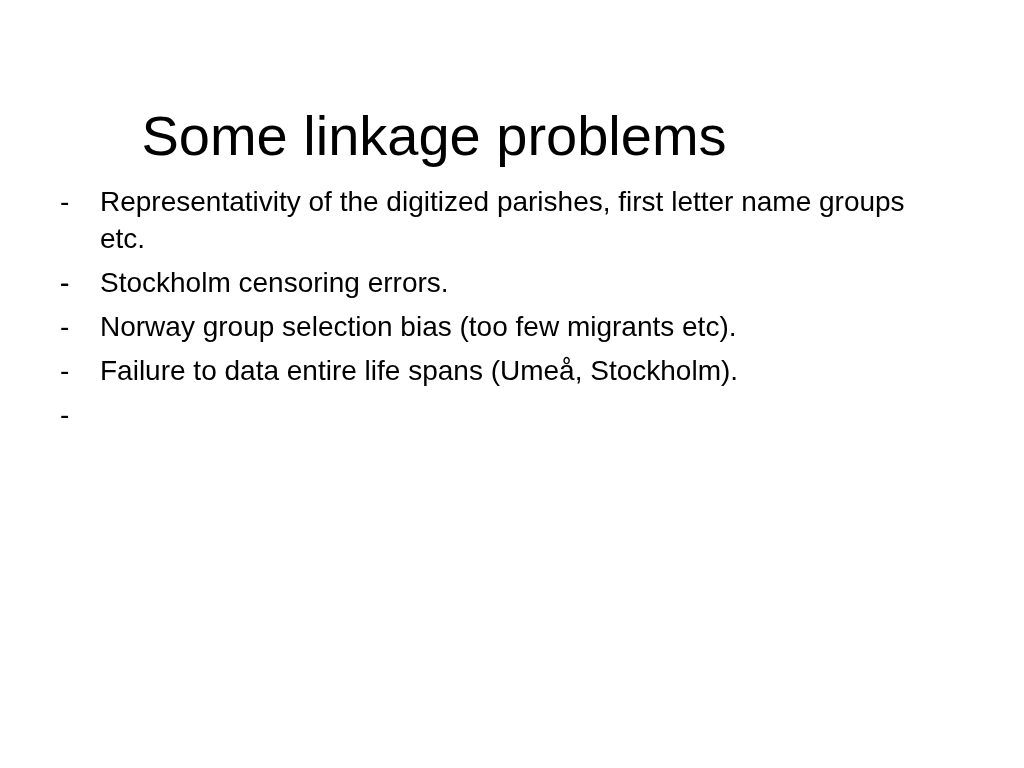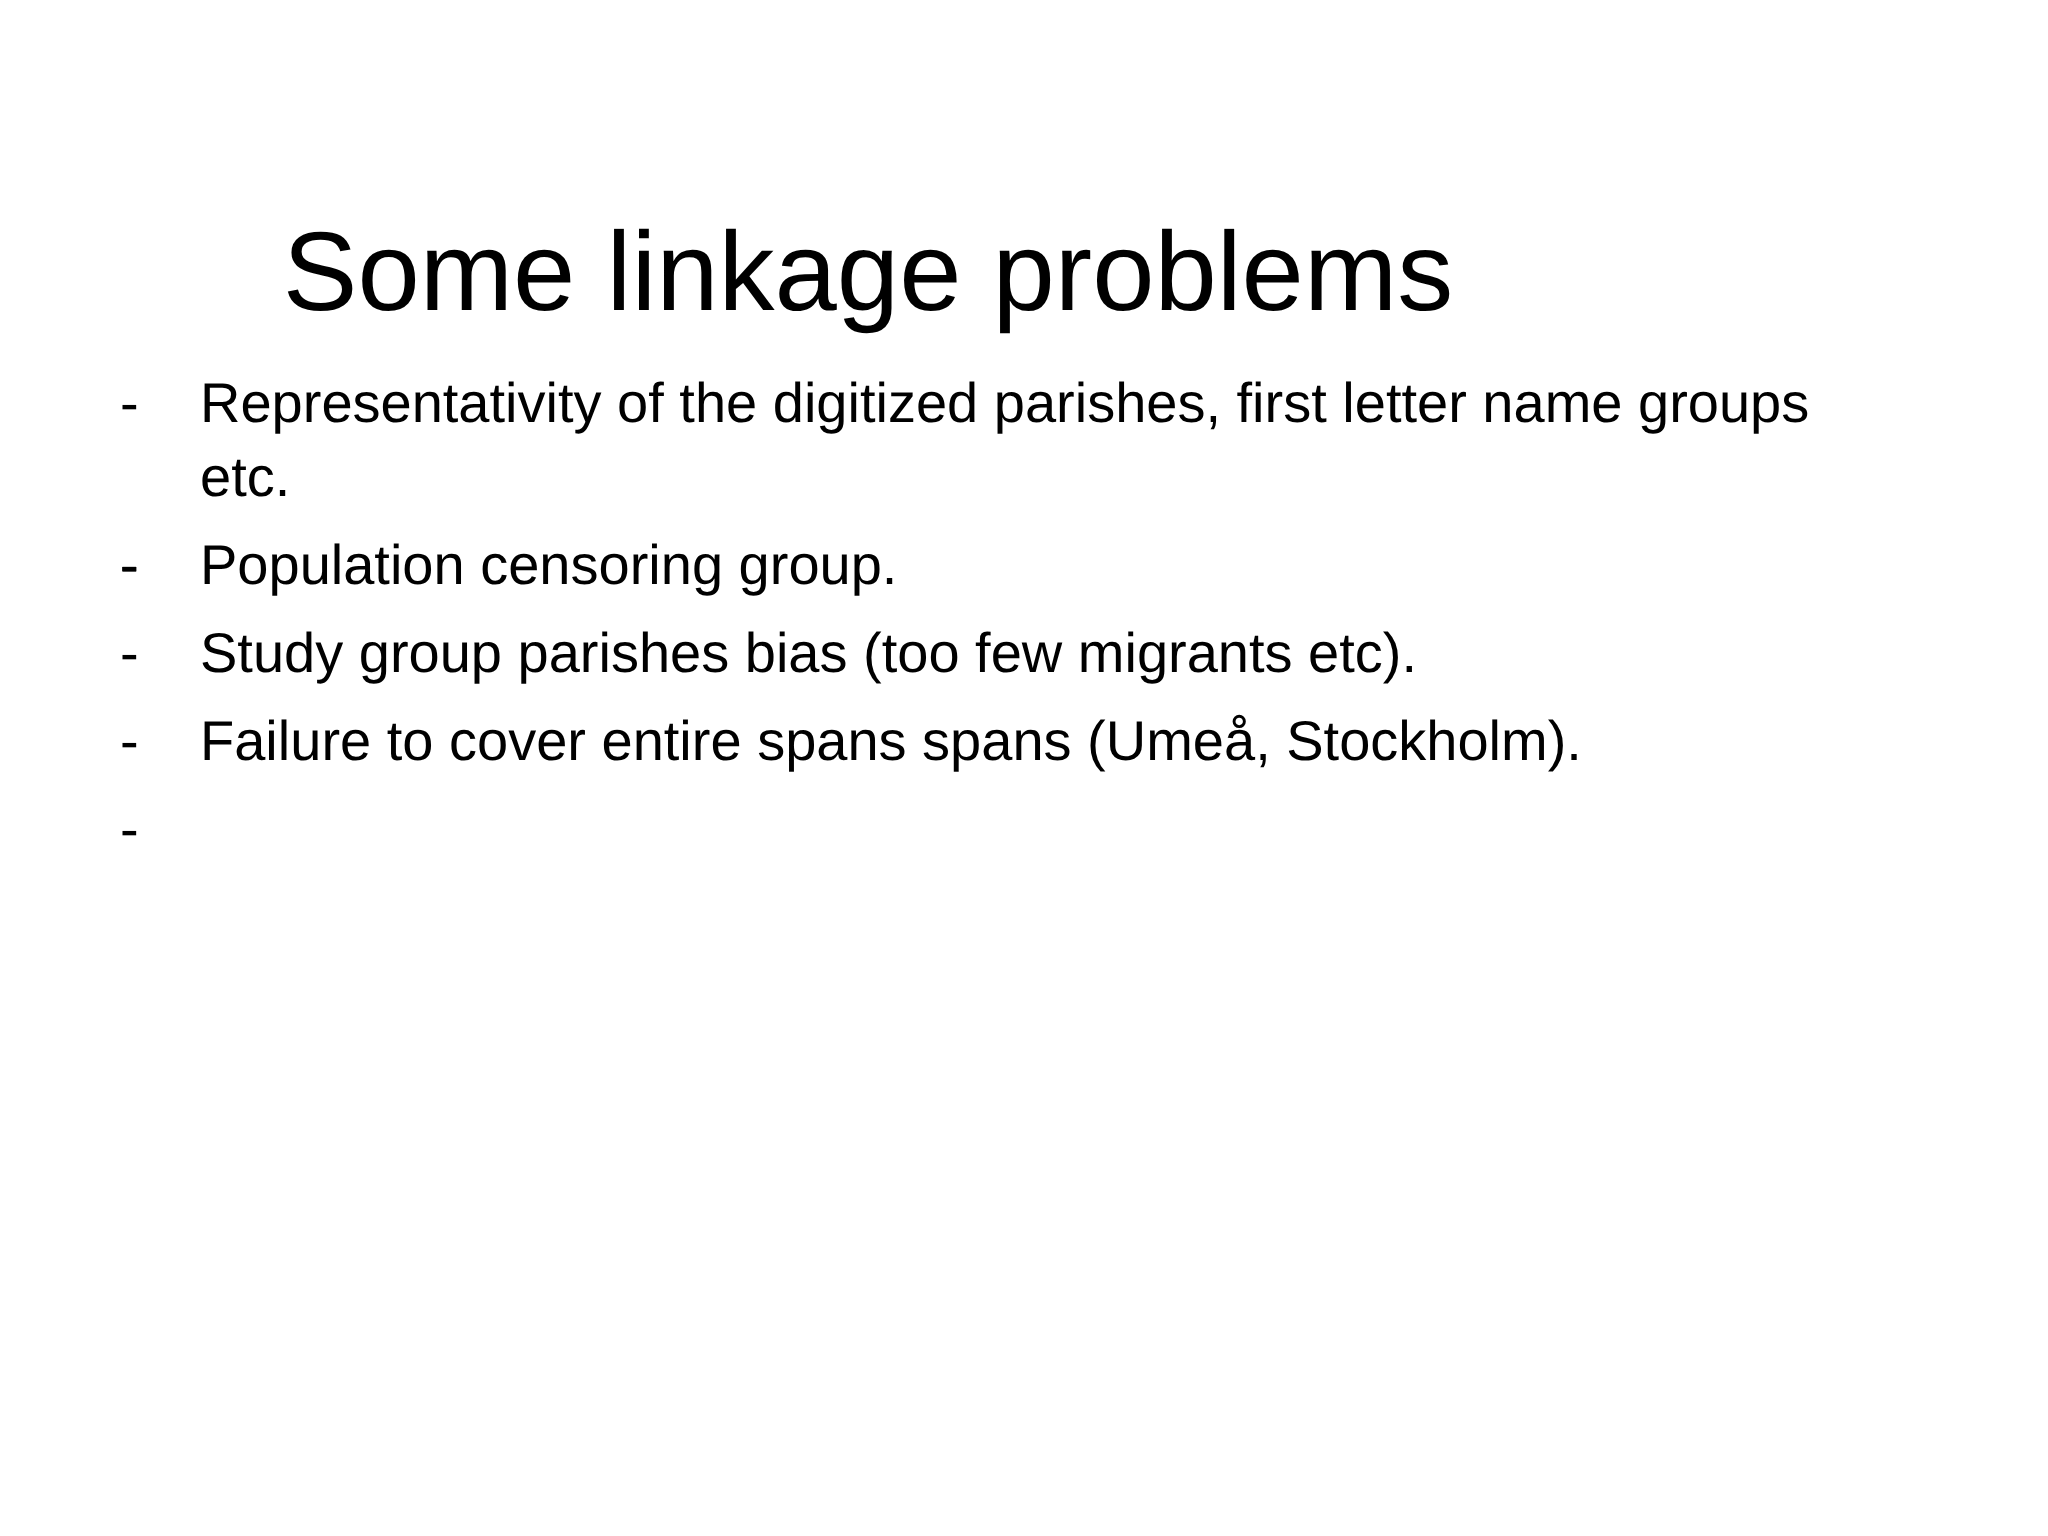--- a/index.html
+++ b/index.html
@@ -34,27 +34,27 @@
       <span>Representativity of the digitized parishes, first letter name groups etc.</span>
     </li>
     <li class="bullet">
       <span class="dash">-</span>
     </li>
     <li class="bullet">
       <span class="dash">-</span>
     </li>
     <li class="bullet">
       <span class="dash">-</span>
-      <span>Population censoring group.</span>
+      <span>Stockholm censoring errors.</span>
     </li>
     <li class="bullet">
       <span class="dash">-</span>
-      <span>Study group parishes bias (too few migrants etc).</span>
+      <span>Norway group selection bias (too few migrants etc).</span>
     </li>
     <li class="bullet">
       <span class="dash">-</span>
-      <span>Failure to cover entire spans spans (Umeå, Stockholm).</span>
+      <span>Failure to data entire life spans (Umeå, Stockholm).</span>
     </li>
     <li class="bullet">
       <span class="dash">-</span>
     </li>
   </ul>
 </div>
 
 </body></html>

